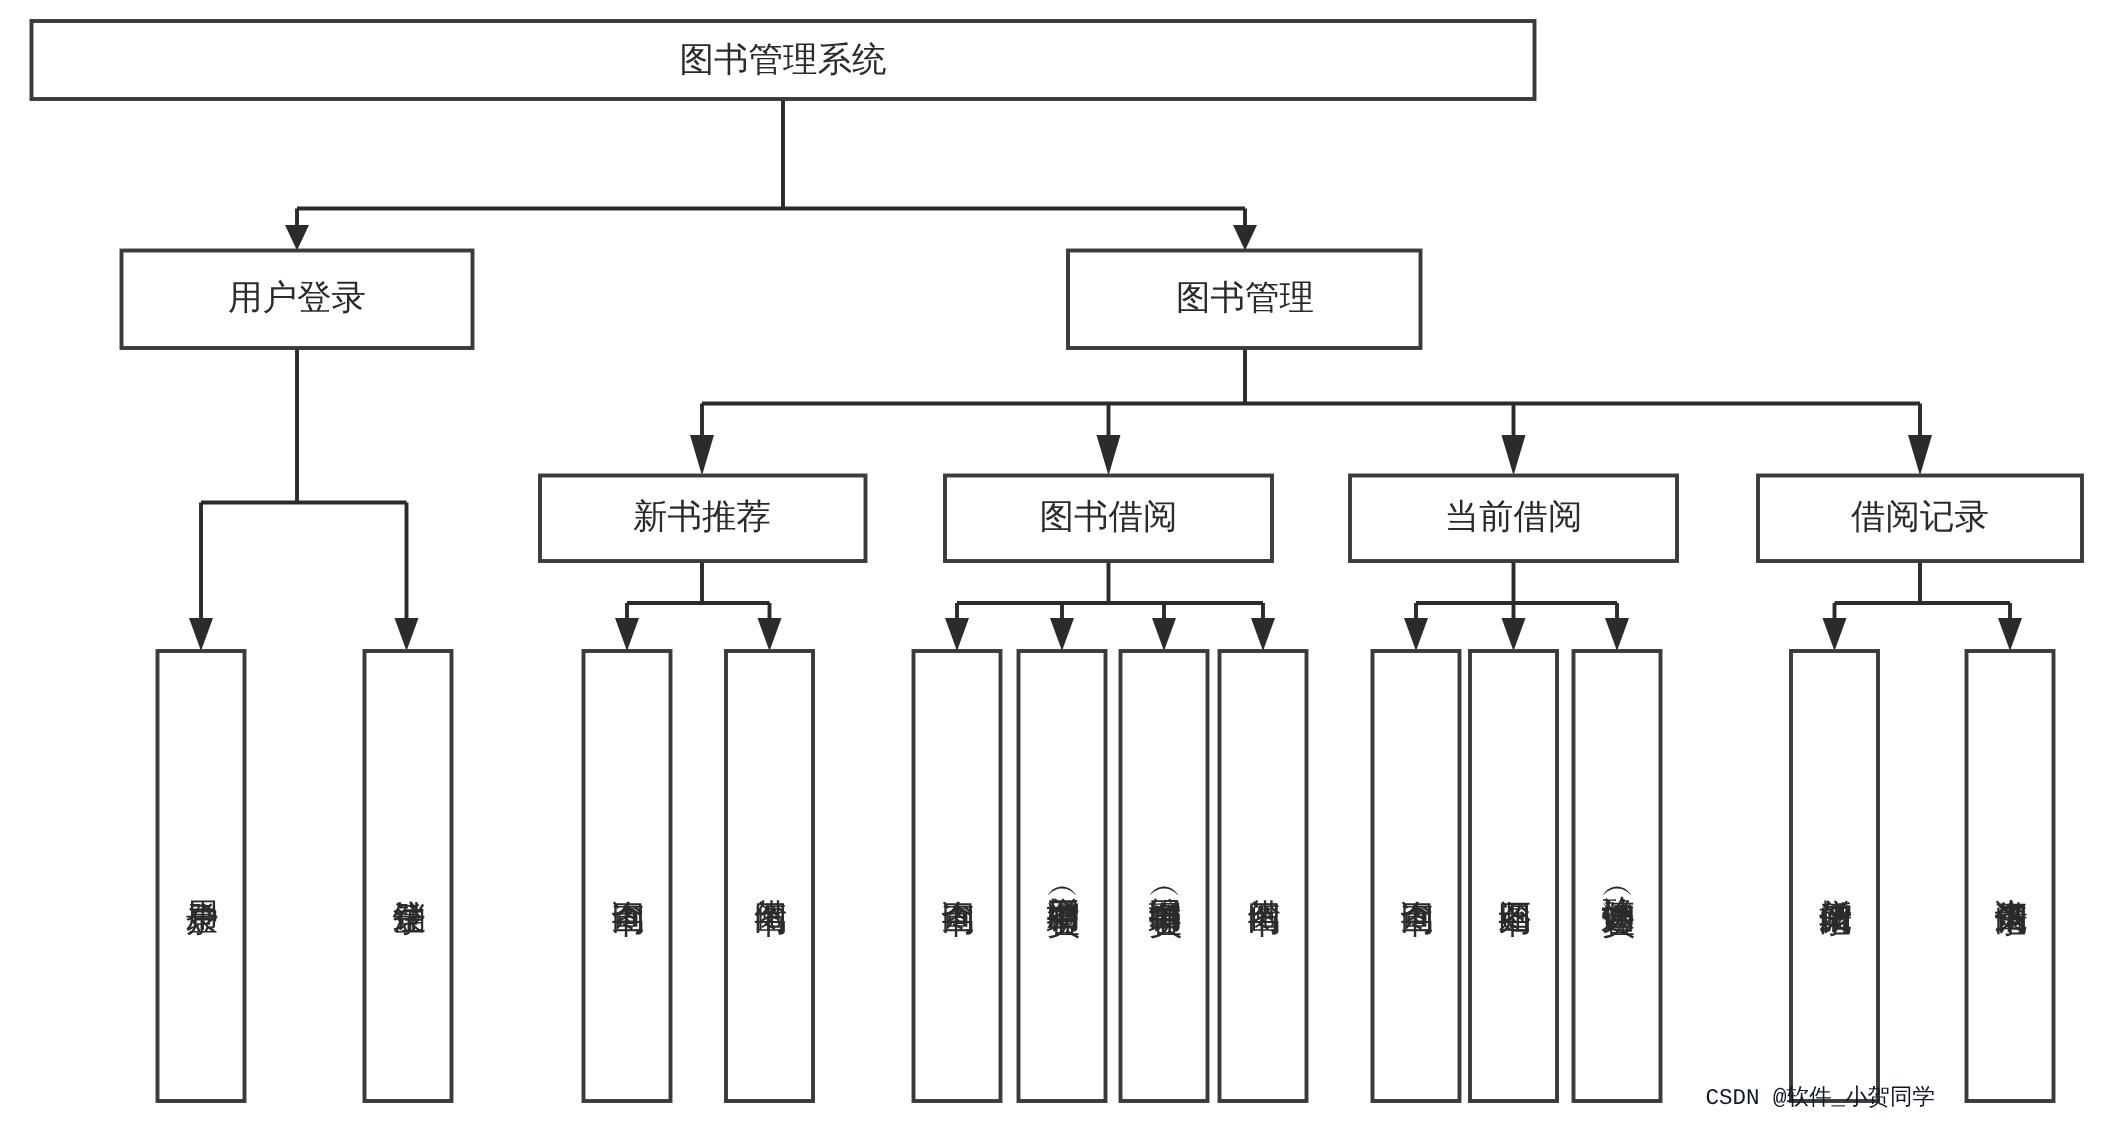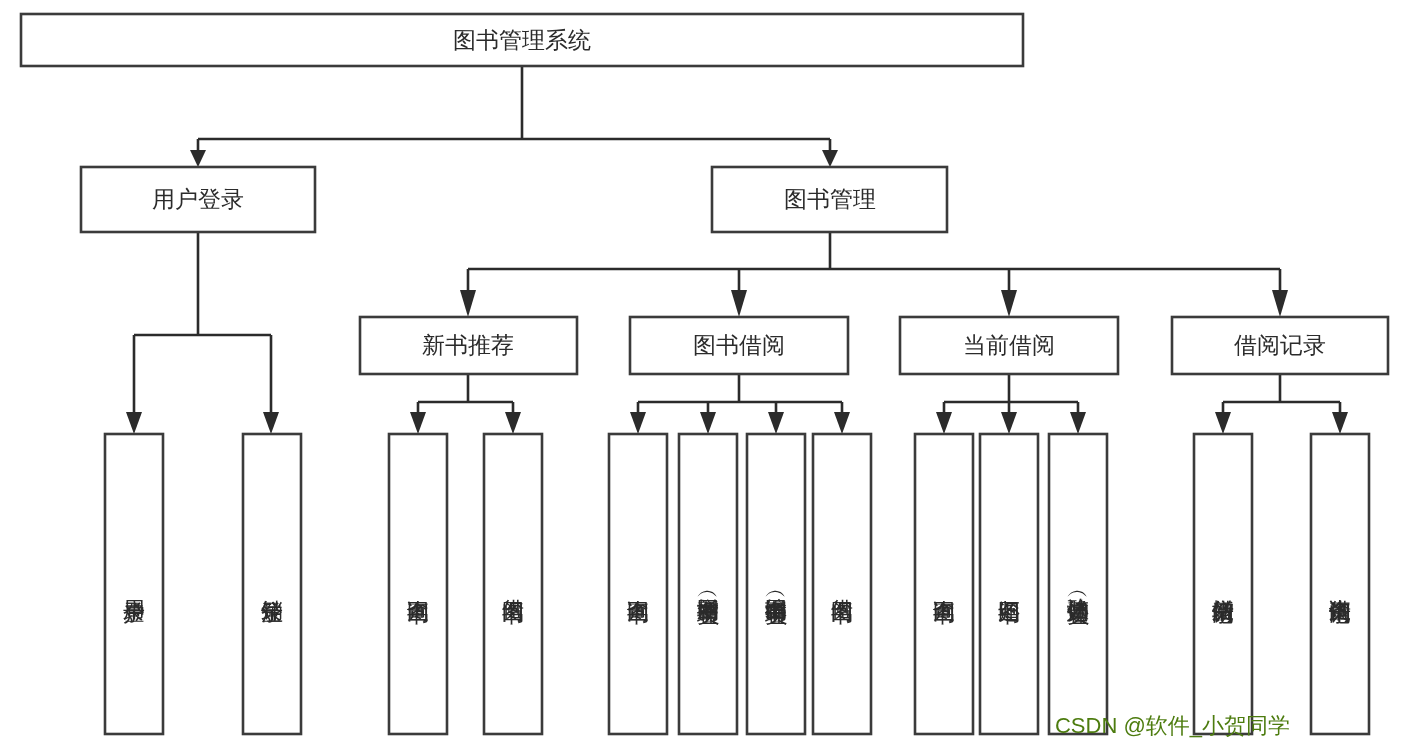--- a/index.html
+++ b/index.html
@@ -64,23 +64,23 @@
     stroke-width: 2.6;
     fill: none;
   }
   .arrow-head {
     fill: #2b2b2b;
   }
   .watermark {
     position: absolute;
     right: 8px;
     bottom: 6px;
-    font-family: Liberation Sans, sans-serif;
-    font-size: 22px;
-    color: #4d7c0f;
+    font-family: Liberation Mono, monospace;
+    font-size: 15px;
+    color: #0f172a;
     white-space: nowrap;
     pointer-events: none;
   }
 </style>
 </head>
 <body>
 
 <div id="diagram-root">
 
   <svg id="tree-svg" viewBox="0 0 1405 747" xmlns="http://www.w3.org/2000/svg">

